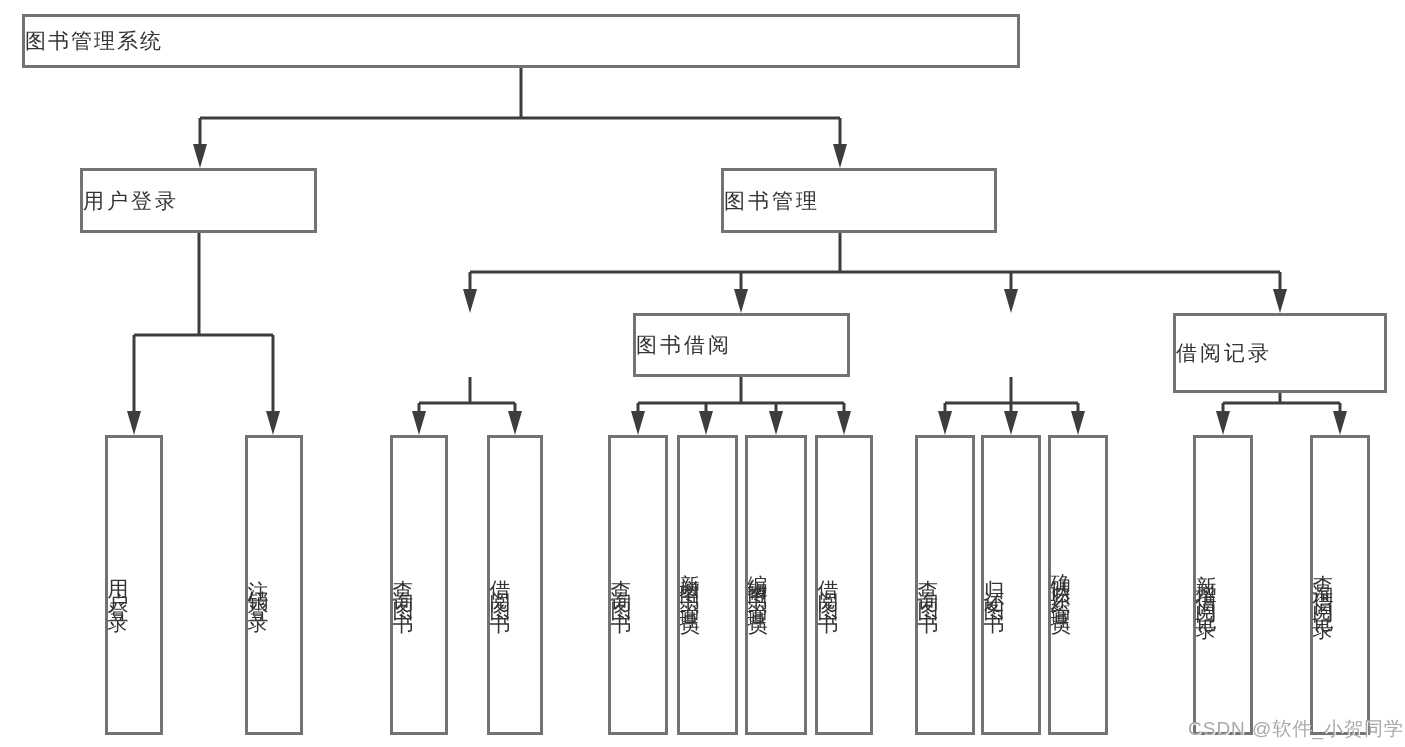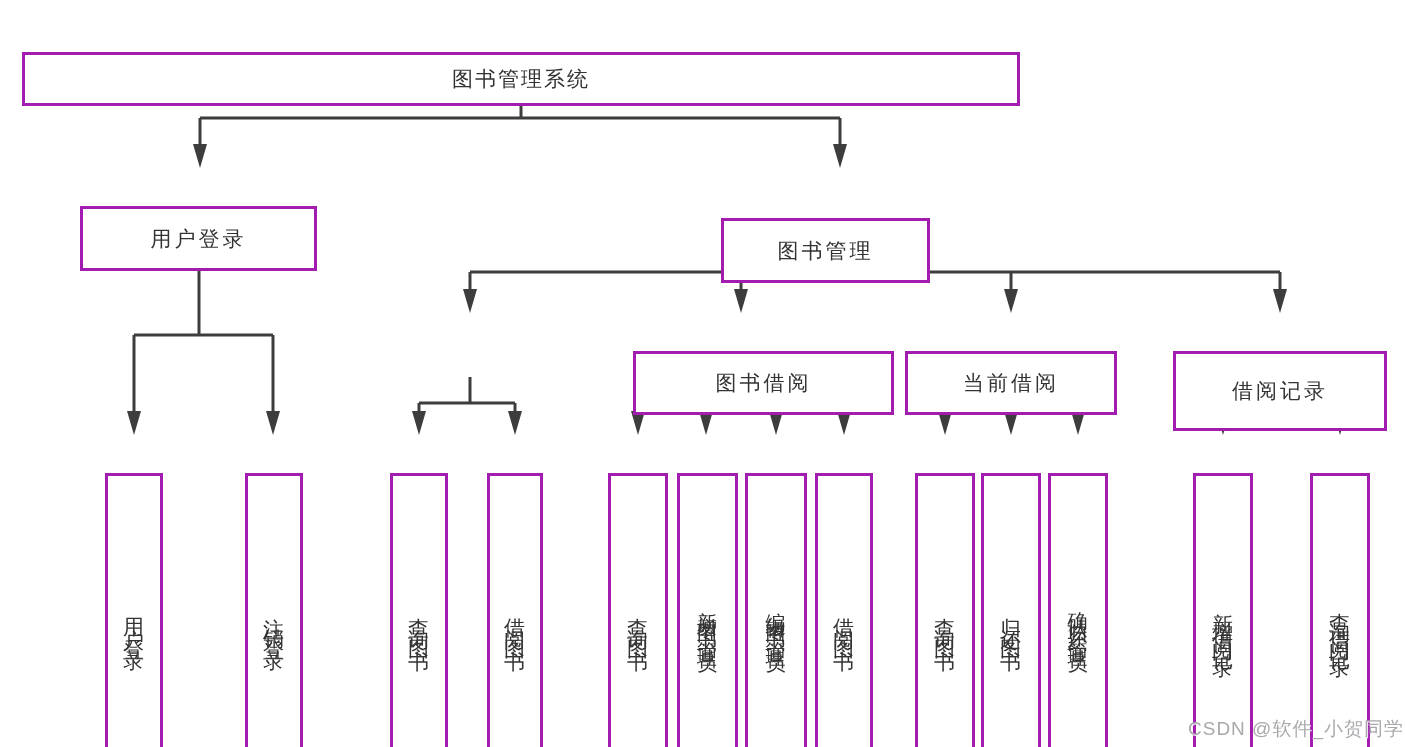--- a/index.html
+++ b/index.html
@@ -4,22 +4,22 @@
 <style>
   html,body{margin:0;padding:0;background:#ffffff;}
   .stage{
     position:relative;width:1405px;height:747px;background:#ffffff;overflow:hidden;
     font-family:"Liberation Sans",sans-serif;color:#333333;
   }
   .wires{position:absolute;left:0;top:0;width:1405px;height:747px;}
   .wires path{stroke:#3d3d3d;stroke-width:3;fill:none;}
   .wires polygon{fill:#3d3d3d;stroke:none;}
   .box{
-    position:absolute;background:#ffffff;border:3px solid #a21caf;
-    display:flex;align-items:center;justify-content:center;box-sizing:border-box;margin-top:38px;
+    position:absolute;background:#ffffff;border:3px solid #737373;
+    display:flex;align-items:center;justify-content:flex-start;box-sizing:border-box;
   }
   .box .lbl{font-size:21px;color:#333333;letter-spacing:3px;white-space:nowrap;}
   .root .lbl{letter-spacing:2px;}
   .v{top:435px;height:300px;}
   .v .lbl{
     writing-mode:vertical-rl;text-orientation:mixed;
     letter-spacing:11px;line-height:1;white-space:nowrap;
   }
   .v.long .lbl{letter-spacing:6px;font-size:20px;}
   .v.six .lbl{letter-spacing:9px;}
@@ -111,29 +111,26 @@
     </g>
   </svg>
 
   <div class="box root" style="left:22px;top:14px;width:998px;height:54px">
     <span class="lbl">图书管理系统</span>
   </div>
 
   <div class="box" style="left:80px;top:168px;width:237px;height:65px">
     <span class="lbl">用户登录</span>
   </div>
-  <div class="box" style="left:721px;top:180px;width:209px;height:65px">
+  <div class="box" style="left:721px;top:168px;width:276px;height:65px">
     <span class="lbl">图书管理</span>
   </div>
 
-  <div class="box" style="left:633px;top:313px;width:261px;height:64px">
+  <div class="box" style="left:633px;top:313px;width:217px;height:64px">
     <span class="lbl">图书借阅</span>
-  </div>
-  <div class="box" style="left:905px;top:313px;width:212px;height:64px">
-    <span class="lbl">当前借阅</span>
   </div>
   <div class="box" style="left:1173px;top:313px;width:214px;height:80px">
     <span class="lbl">借阅记录</span>
   </div>
 
   <div class="box v" style="left:105px;width:58px">
     <span class="lbl">用户登录</span>
   </div>
   <div class="box v" style="left:245px;width:58px">
     <span class="lbl">注销登录</span>

